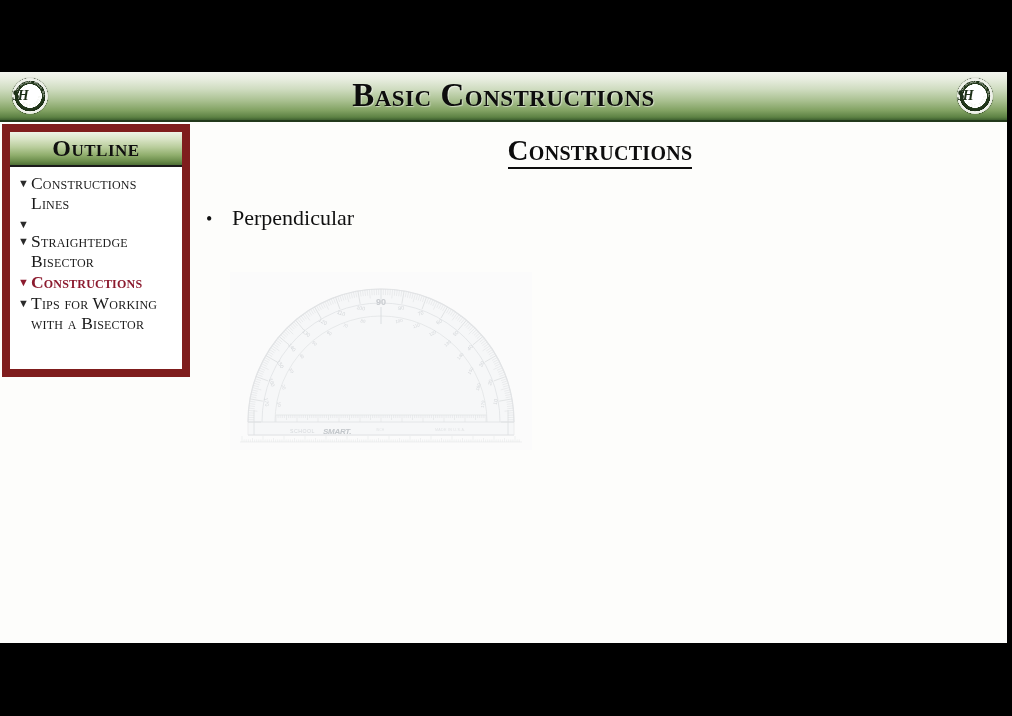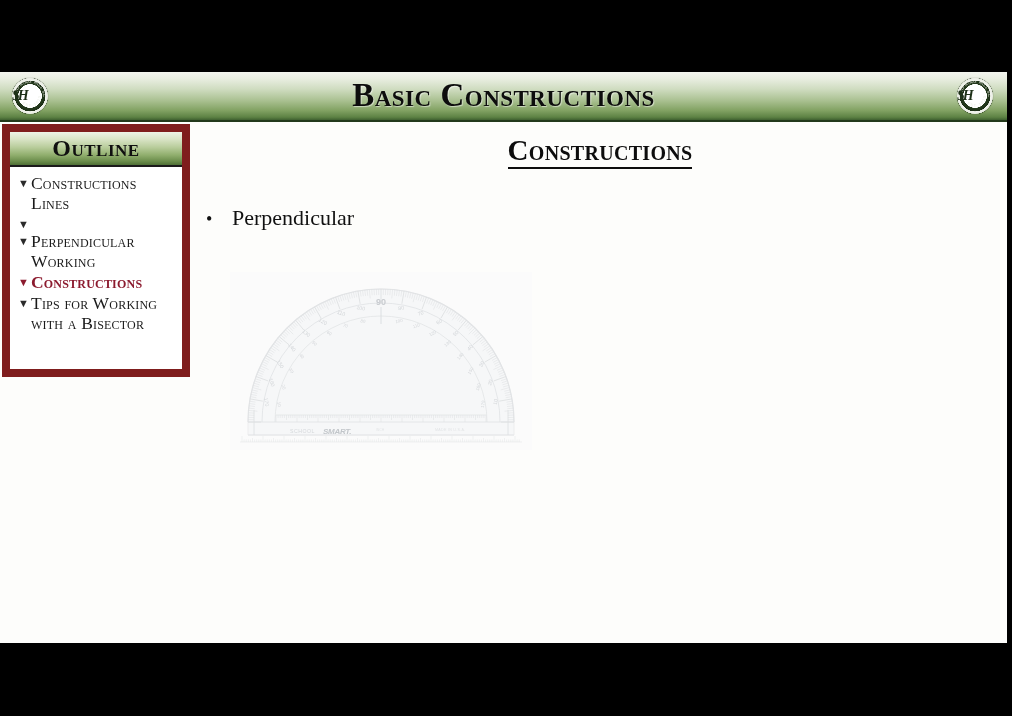--- a/index.html
+++ b/index.html
@@ -285,21 +285,21 @@
           <span class="outline-tri">▼</span>
           <span class="outline-label">Constructions Lines</span>
         </li>
 
         <li class="outline-item">
           <span class="outline-tri">▼</span>
         </li>
 
         <li class="outline-item">
           <span class="outline-tri">▼</span>
-          <span class="outline-label">Perpendicular Working</span>
+          <span class="outline-label">Straightedge Bisector</span>
         </li>
 
         <li class="outline-item current">
           <span class="outline-tri">▼</span>
           <span class="outline-label">Constructions</span>
         </li>
 
         <li class="outline-item">
           <span class="outline-tri">▼</span>
           <span class="outline-label">Tips for Working with a Bisector</span>

